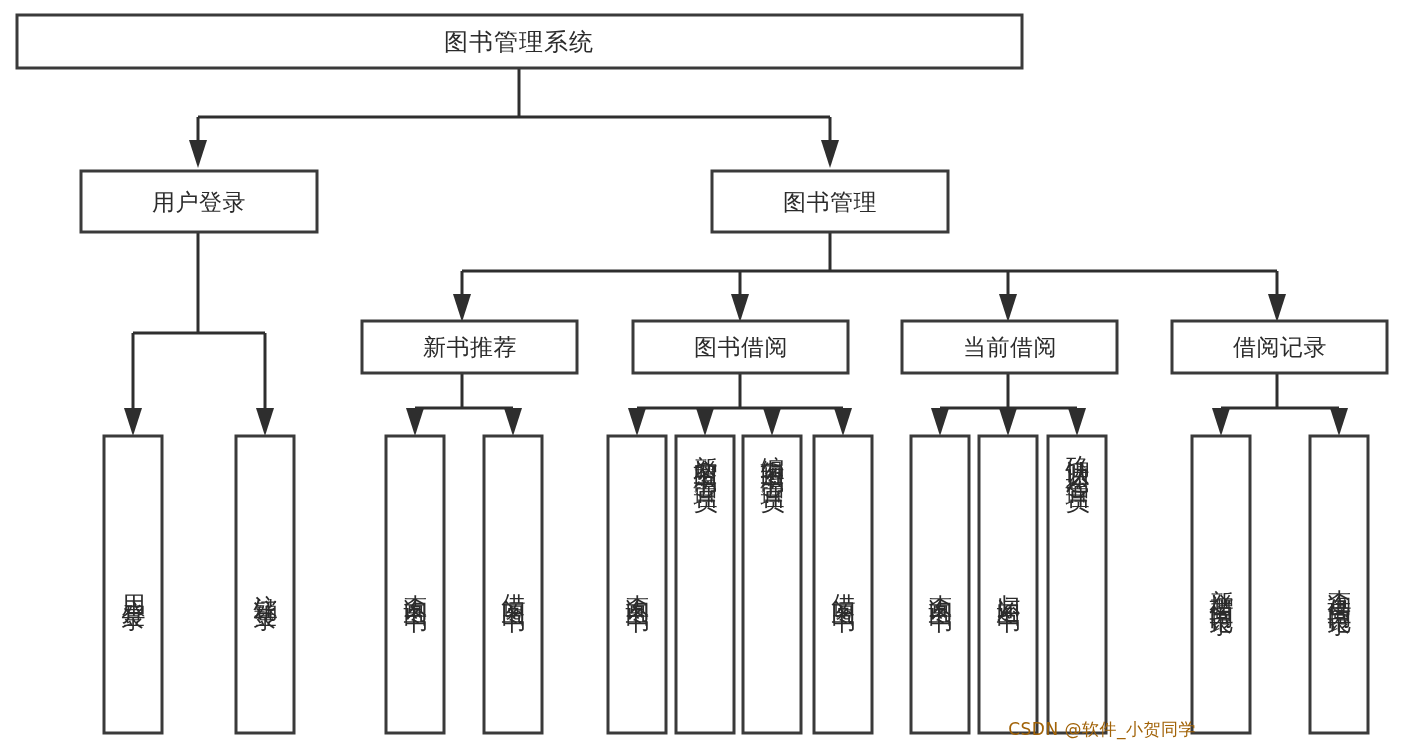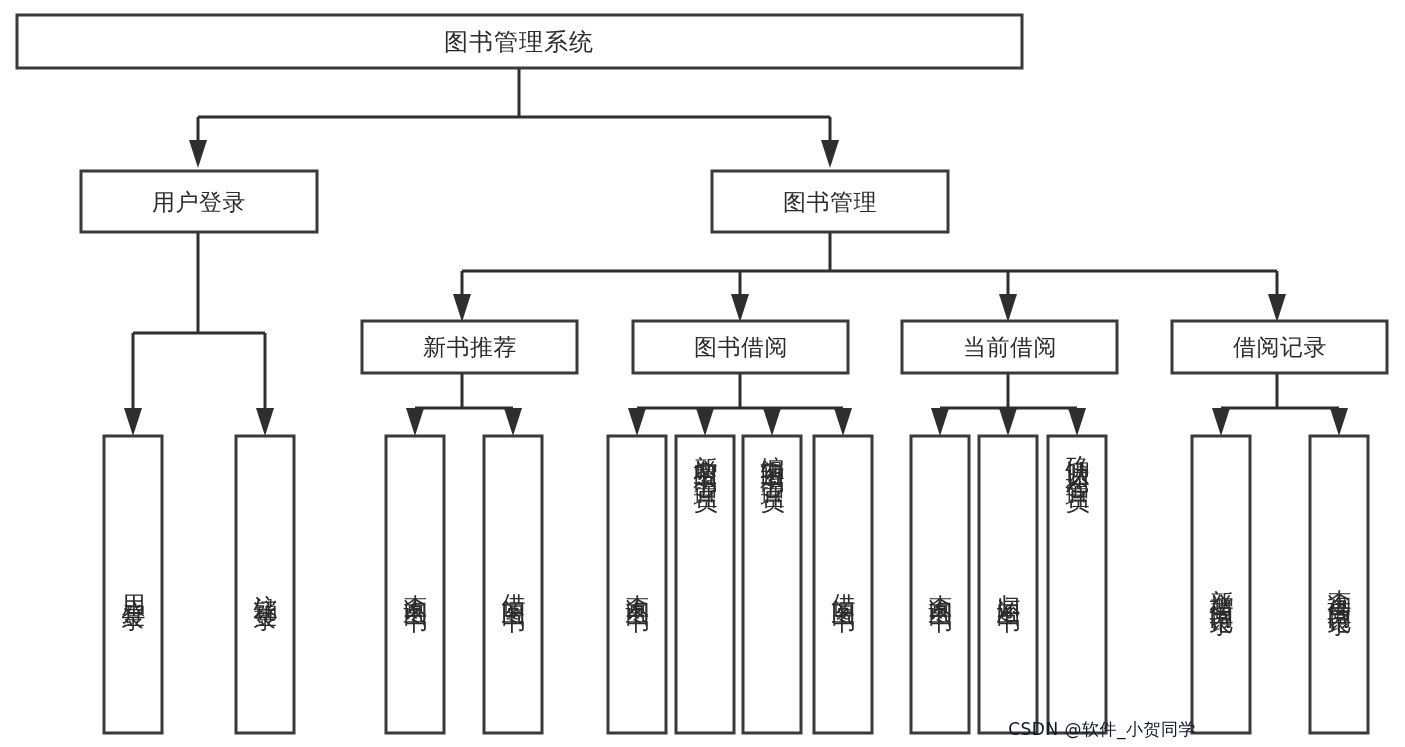--- a/index.html
+++ b/index.html
@@ -79,21 +79,21 @@
     letter-spacing: 5px;
     white-space: nowrap;
     text-align: center;
   }
   .watermark {
     position: absolute;
     right: 8px;
     bottom: 6px;
     font-family: "DejaVu Sans", "Liberation Sans", sans-serif;
     font-size: 17px;
-    color: #0f172a;
+    color: #a16207;
     letter-spacing: 0.5px;
     white-space: nowrap;
   }
 </style>
 </head>
 <body>
 
 <div id="diagram-root">
 
   <svg class="flow" viewBox="0 0 1405 747" xmlns="http://www.w3.org/2000/svg">

